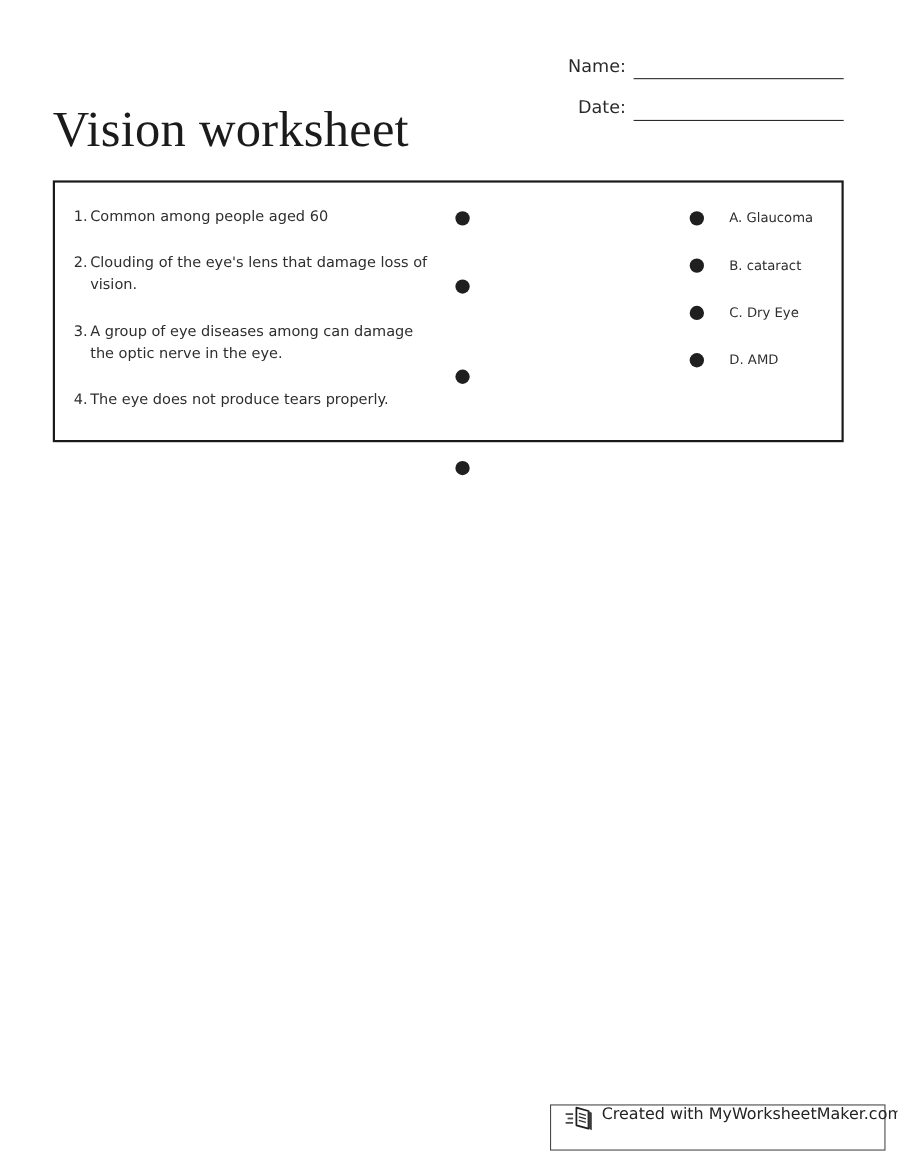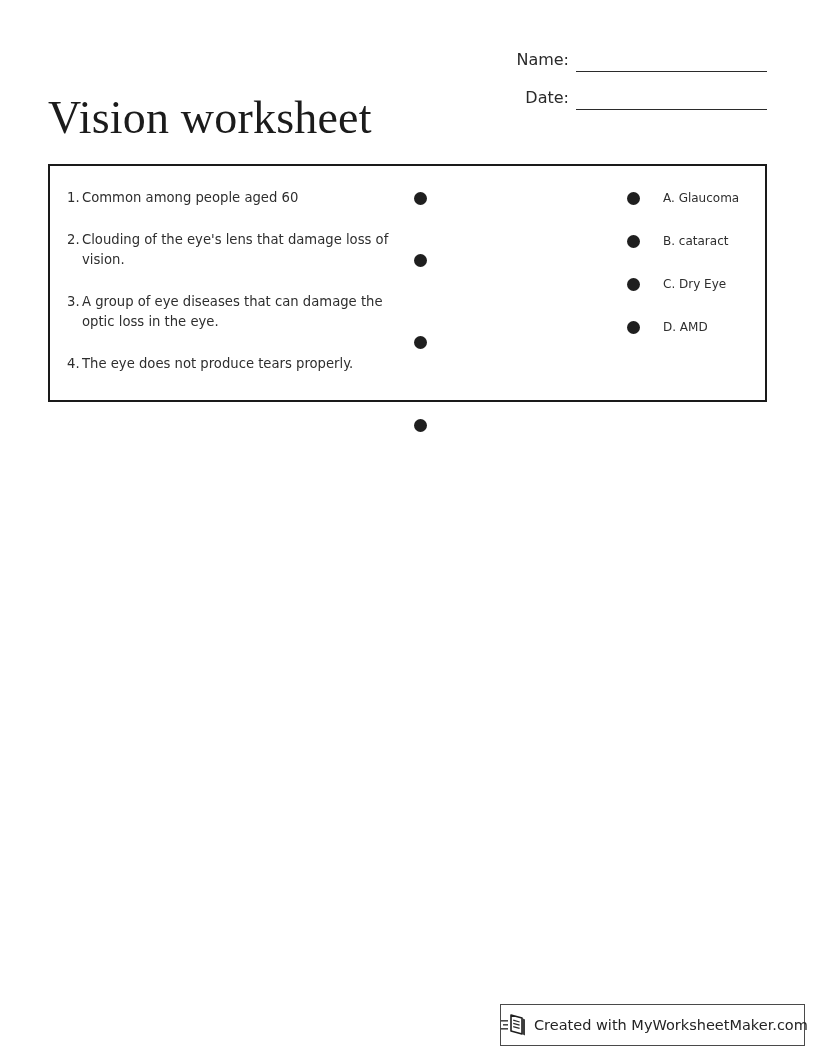--- a/index.html
+++ b/index.html
@@ -157,21 +157,21 @@
   .footer-badge {
     position: absolute;
     left: 500px;
     top: 1004px;
     width: 305px;
     height: 42px;
     border: 1.5px solid #4a4a4a;
     box-sizing: border-box;
     background: #ffffff;
     display: flex;
-    align-items: center;
+    padding-left: 13px;
   }
   .badge-icon {
     width: 26px;
     height: 24px;
     flex: 0 0 26px;
     margin-right: 7px;
     display: flex;
     align-items: center;
     justify-content: center;
   }
@@ -213,21 +213,21 @@
         <span class="q-text">Common among people aged 60</span>
       </div>
 
       <div class="q-item">
         <span class="q-num">2.</span>
         <span class="q-text">Clouding of the eye's lens that damage loss of vision.</span>
       </div>
 
       <div class="q-item">
         <span class="q-num">3.</span>
-        <span class="q-text">A group of eye diseases that can damage the optic loss in the eye.</span>
+        <span class="q-text">A group of eye diseases among can damage the optic nerve in the eye.</span>
       </div>
 
       <div class="q-item">
         <span class="q-num">4.</span>
         <span class="q-text">The eye does not produce tears properly.</span>
       </div>
 
     </div>
 
     <div class="col-left-dots">

